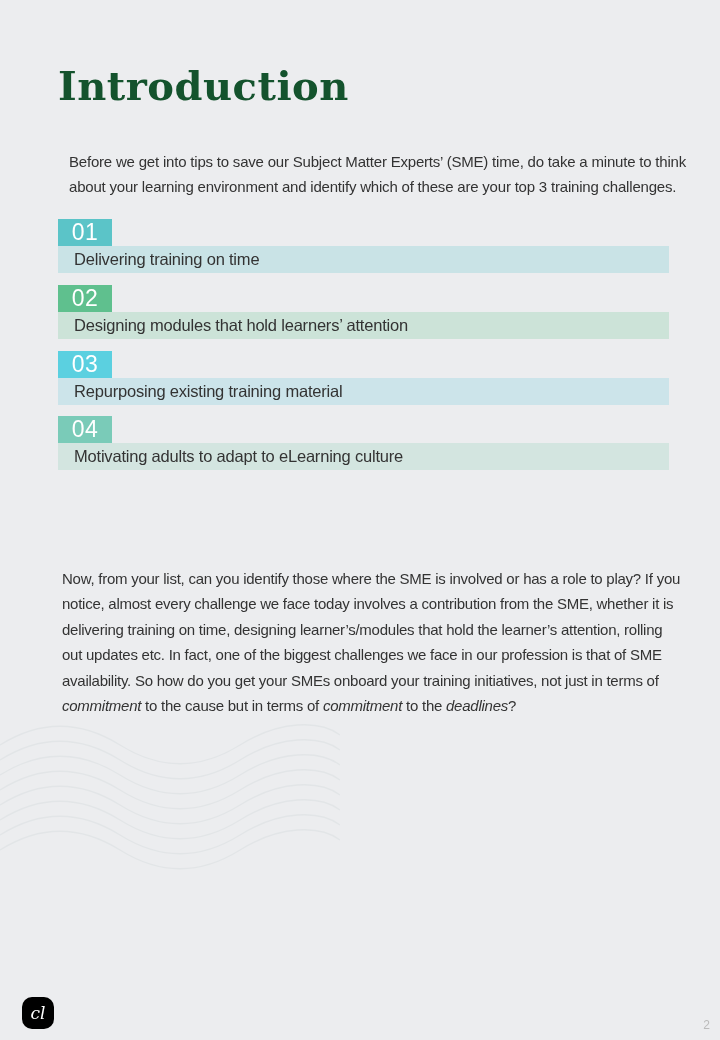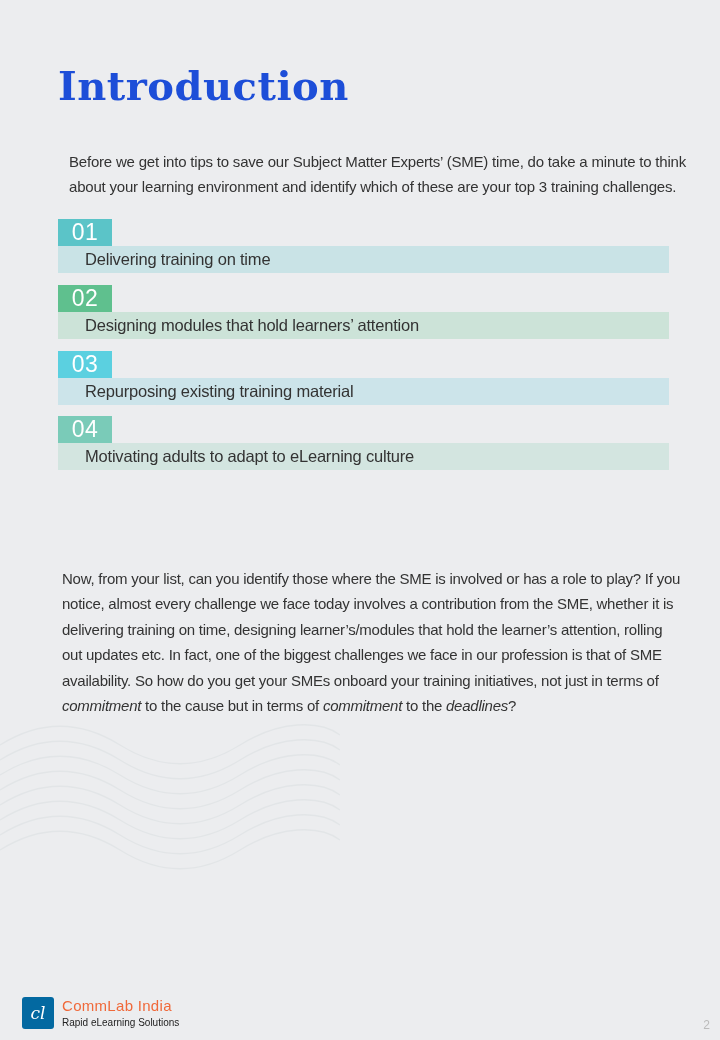--- a/index.html
+++ b/index.html
@@ -2,46 +2,46 @@
 <html><head>
 <meta charset="utf-8">
 <style>
   html, body { margin:0; padding:0; }
   body {
     width:720px; height:1040px; background:#ecedef; position:relative; overflow:hidden;
     font-family:"Liberation Sans", sans-serif; color:#333;
   }
   .title {
     position:absolute; left:58px; top:62px; margin:0;
-    font-family:"DejaVu Serif", serif; font-weight:bold; font-size:40px; color:#1d4ed8;
+    font-family:"DejaVu Serif", serif; font-weight:bold; font-size:40px; color:#14532d;
     letter-spacing:0.5px;
   }
   .intro {
     position:absolute; left:58px; top:138px; width:620px; margin:11px;
     font-size:15px; line-height:25px; color:#333; letter-spacing:-0.2px;
   }
   .rows { position:absolute; left:58px; top:219px; width:611px; }
   .row { display:flex; height:54px; margin-bottom:11.8px;flex-direction:column; }
   .num {
     width:54px; display:flex; align-items:center; justify-content:center;
     color:#fff; font-size:23px; font-weight:normal; letter-spacing:0.5px;
   }
   .label {
-    flex:1; display:flex; align-items:center; padding-left:27px;
+    flex:1; display:flex; align-items:center; padding-left:16px;
     font-size:16.5px; color:#333; letter-spacing:-0.2px;
   }
   .body-text {
     position:absolute; left:58px; top:562px; width:622px; margin:4px;
     font-size:15px; line-height:25.4px; color:#333; letter-spacing:-0.25px;
   }
   .body-text em { font-style:italic; }
   .waves { position:absolute; left:0; top:710px; width:340px; height:160px; }
   .logo { position:absolute; left:22px; top:997px; display:flex; align-items:center; }
   .logo-mark {
-    width:32px; height:32px; background:#0369a1; border-radius:3px;
+    width:32px; height:32px; background:#000000; border-radius:10px;
     display:flex; align-items:center; justify-content:center;
     color:#fff; font-family:"DejaVu Serif", serif; font-style:italic; font-size:17px;
   }
   .logo-text { margin-left:8px; }
   .logo-name { font-size:15px; color:#f0693a; line-height:16px; letter-spacing:0.3px; }
   .logo-tag { font-size:10px; color:#222; line-height:13px; margin-top:2px; }
   .page-num { position:absolute; right:10px; top:1018px; font-size:12px; color:#bbb; }
 </style>
 </head>
 <body>
@@ -79,19 +79,15 @@
     <path d="M0,80 C40,55 80,55 120,80 S200,105 240,80 S320,55 340,70"></path>
     <path d="M0,95 C40,70 80,70 120,95 S200,120 240,95 S320,70 340,85"></path>
     <path d="M0,110 C40,85 80,85 120,110 S200,135 240,110 S320,85 340,100"></path>
     <path d="M0,125 C40,100 80,100 120,125 S200,150 240,125 S320,100 340,115"></path>
     <path d="M0,140 C40,115 80,115 120,140 S200,165 240,140 S320,115 340,130"></path>
   </g>
 </svg>
 
 <div class="logo">
   <div class="logo-mark">cl</div>
-  <div class="logo-text">
-    <div class="logo-name">CommLab India</div>
-    <div class="logo-tag">Rapid eLearning Solutions</div>
-  </div>
 </div>
 
 <div class="page-num">2</div>
 
 </body></html>

